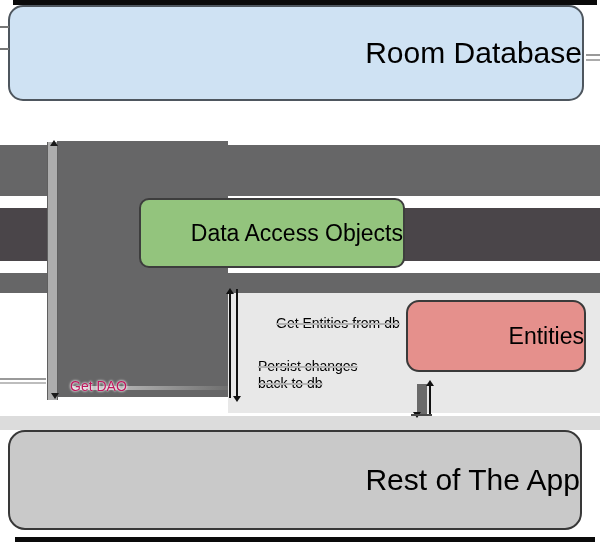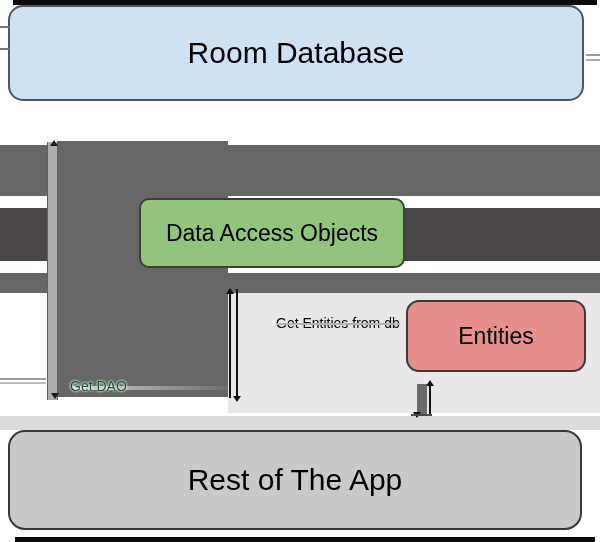--- a/index.html
+++ b/index.html
@@ -28,21 +28,21 @@
   
   .shaft{
     left:47px;top:142px;width:9px;height:258px;
     background:#adadad;border-left:1px solid #5f5f5f;border-right:1px solid #5f5f5f;
   }
   .tri{width:0;height:0;}
   .shaft-tri-up{left:50px;top:140px;border-left:4px solid transparent;border-right:4px solid transparent;border-bottom:6px solid #1a1a1a;}
   .shaft-tri-down{left:51px;top:393px;border-left:4px solid transparent;border-right:4px solid transparent;border-top:6px solid #1a1a1a;}
 
   
-  .node{display:flex;align-items:center;justify-content:center;text-align:center;box-sizing:border-box;}
+  .node{display:flex;align-items:center;justify-content:flex-end;text-align:center;box-sizing:border-box;}
   .room-box{left:8px;top:5px;width:576px;height:96px;background:#cfe2f3;border:2px solid #4e565e;border-radius:15px;font-size:30px;}
   .dao-box{left:139px;top:198px;width:266px;height:70px;background:#93c47d;border:2px solid #3d3d3d;border-radius:10px;font-size:23px;}
   .entities-box{left:406px;top:300px;width:180px;height:72px;background:#e5908c;border:2px solid #3a3a3a;border-radius:13px;font-size:23px;}
   .app-box{left:8px;top:430px;width:574px;height:100px;background:#c9c9c9;border:2px solid #383838;border-radius:17px;font-size:30px;}
 
   
   .vline{width:1.5px;background:#111;}
   .vline-a{left:229px;top:292px;height:106px;}
   .vline-b{left:236px;top:289px;height:107px;}
   .tri-a-up{left:226px;top:288px;border-left:4px solid transparent;border-right:4px solid transparent;border-bottom:6px solid #111;}
@@ -51,21 +51,21 @@
   
   .mini-rect{left:417px;top:384px;width:10px;height:30px;background:#6a6a6a;}
   .mini-line{left:429px;top:383px;width:1.5px;height:32px;background:#111;}
   .mini-tri-up{left:426px;top:380px;border-left:4px solid transparent;border-right:4px solid transparent;border-bottom:6px solid #111;}
   .mini-tri-down{left:413px;top:412px;border-left:4px solid transparent;border-right:4px solid transparent;border-top:6px solid #111;}
   .mini-underline{left:411px;top:414px;width:21px;height:2px;background:#4a4a4a;}
 
   
   .lbl{font-size:14px;line-height:16px;white-space:nowrap;}
   .strike{text-decoration:line-through;text-decoration-color:#b3b3b3;text-decoration-thickness:2px;}
-  .lbl-get-dao{left:70px;top:378px;color:#14532d;text-shadow:0 0 2px #fff,0 0 3px #fff;z-index:6;}
+  .lbl-get-dao{left:70px;top:378px;color:#be185d;text-shadow:0 0 2px #fff,0 0 3px #fff;z-index:6;}
   .lbl-get-entities{left:276px;top:315px;}
   .lbl-persist{left:258px;top:358px;width:116px;white-space:normal;line-height:17px;}
   .lbl-getset{left:443px;top:390px;}
   .get-dao-line{left:72px;top:386px;width:156px;height:4px;background:linear-gradient(90deg,#d2d2d2,#6f6f6f);z-index:5;}
   .art-a{left:0;top:26px;width:9px;height:2px;background:#777;}
   .art-b{left:0;top:48px;width:9px;height:2px;background:#777;}
   .art-c{left:586px;top:54px;width:14px;height:2px;background:#999;}
   .art-d{left:586px;top:59px;width:14px;height:2px;background:#ababab;}
   .art-e{left:0;top:378px;width:46px;height:2px;background:#9a9a9a;}
   .art-f{left:0;top:382px;width:46px;height:2px;background:#bdbdbd;}
@@ -109,20 +109,21 @@
   <div class="abs node app-box">
     <span>Rest of The App</span>
   </div>
   <div class="abs node entities-box">
     <span>Entities</span>
   </div>
 
   <div class="abs get-dao-line"></div>
   <div class="abs lbl lbl-get-dao">Get DAO</div>
   <div class="abs lbl strike lbl-get-entities">Get Entities from db</div>
+  <div class="abs lbl strike lbl-persist">Persist changes back to db</div>
 
   <div class="abs art-a"></div>
   <div class="abs art-b"></div>
   <div class="abs art-c"></div>
   <div class="abs art-d"></div>
   <div class="abs art-e"></div>
   <div class="abs art-f"></div>
 
 </div>
 

